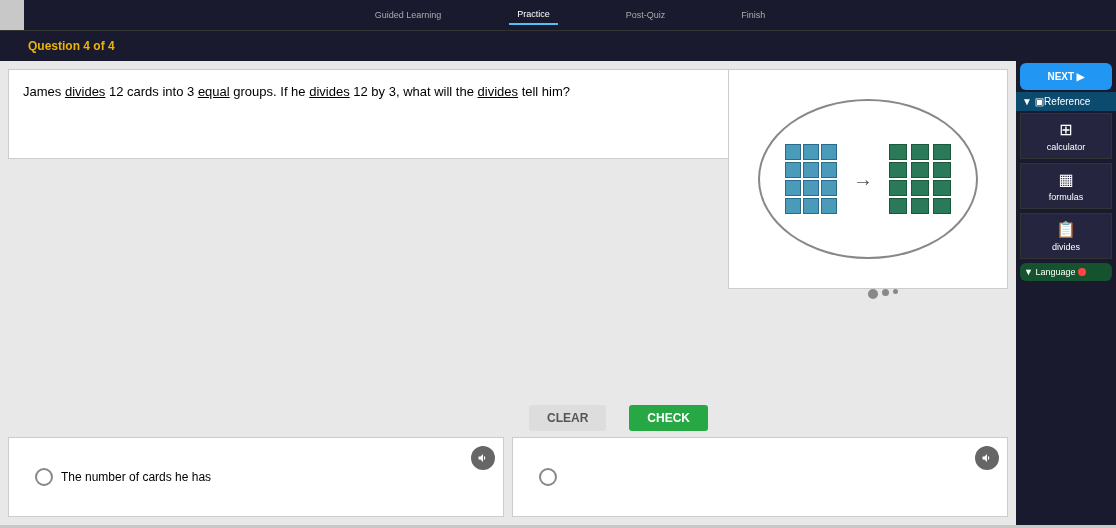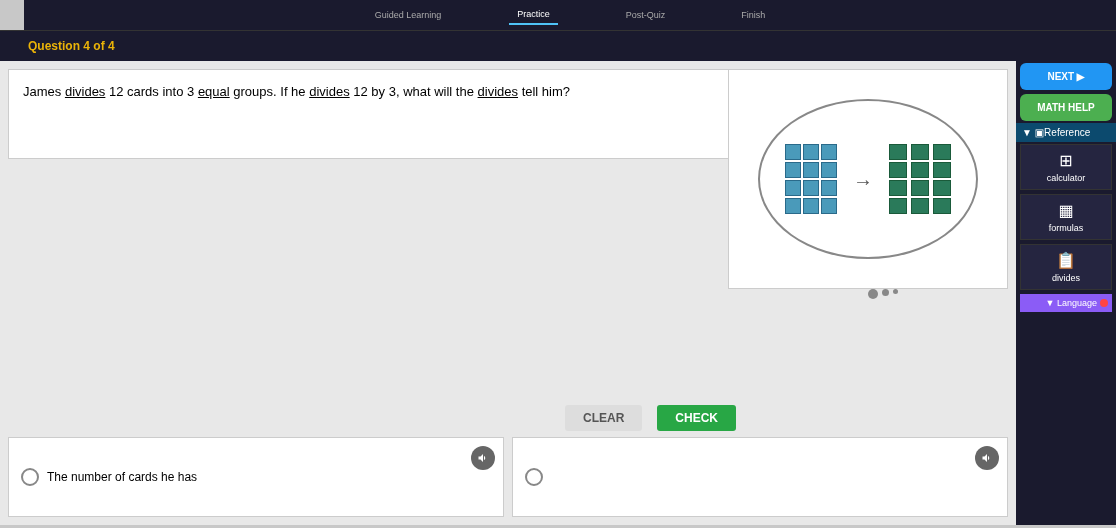--- a/index.html
+++ b/index.html
@@ -203,21 +203,21 @@
       position: absolute;
       bottom: 8px;
       left: 8px;
       right: 8px;
       display: flex;
       gap: 8px;
     }
     .answer-option {
       background: white;
       border: 1px solid #ccc;
-      padding: 10px 12px;
+      padding: 10px 26px;
       flex: 1;
       display: flex;
       align-items: center;
       gap: 8px;
       min-height: 80px;
       position: relative;
     }
     .radio-circle {
       width: 18px;
       height: 18px;
@@ -320,31 +320,32 @@
       cursor: pointer;
       display: flex;
       flex-direction: column;
       align-items: center;
       gap: 3px;
     }
     .sidebar-tool-item .tool-icon {
       font-size: 16px;
     }
     .language-btn {
-      background: #8b5cf6;
+      background: #14532d;
       color: white;
       font-size: 9px;
       padding: 4px;
       text-align: center;
       cursor: pointer;
       margin: 2px 4px;
       display: flex;
       align-items: center;
-      justify-content: flex-end;
+      justify-content: flex-start;
       gap: 3px;
+      border-radius: 6px;
     }
   </style>
 </head>
 <body>
 
 <div class="top-nav">
   <div class="nav-item">
     <span>Guided
 Learning</span>
   </div>
@@ -423,21 +424,21 @@
         </div>
 
         <div class="thought-dots">
           <div class="thought-dot" style="width:10px;height:10px;"></div>
           <div class="thought-dot" style="width:7px;height:7px;"></div>
           <div class="thought-dot" style="width:5px;height:5px;"></div>
         </div>
       </div>
     </div>
 
-    <div style="position:absolute; bottom: 94px; right: 280px; display:flex; gap:0;">
+    <div style="position:absolute; bottom: 94px; right: 308px; display:flex; gap:8px;">
       <button class="action-btn clear-btn">CLEAR</button>
       <button class="action-btn check-btn">CHECK</button>
     </div>
 
     <div class="bottom-area">
 
       <div class="answer-option">
         <div class="radio-circle"></div>
         <div class="answer-text">The number of cards he has</div>
         <button class="answer-audio-btn">
@@ -456,21 +457,20 @@
         </button>
       </div>
 
 
     </div>
 
   </div>
 
   <div class="right-sidebar">
     <button class="sidebar-btn">NEXT ▶</button>
-    <button class="sidebar-btn green">MATH HELP</button>
 
     <div class="reference-header">
       <span>▼ ▣Reference</span>
     </div>
 
     <div class="sidebar-tool-item">
       <span class="tool-icon">⊞</span>
       <span>calculator</span>
     </div>
 

